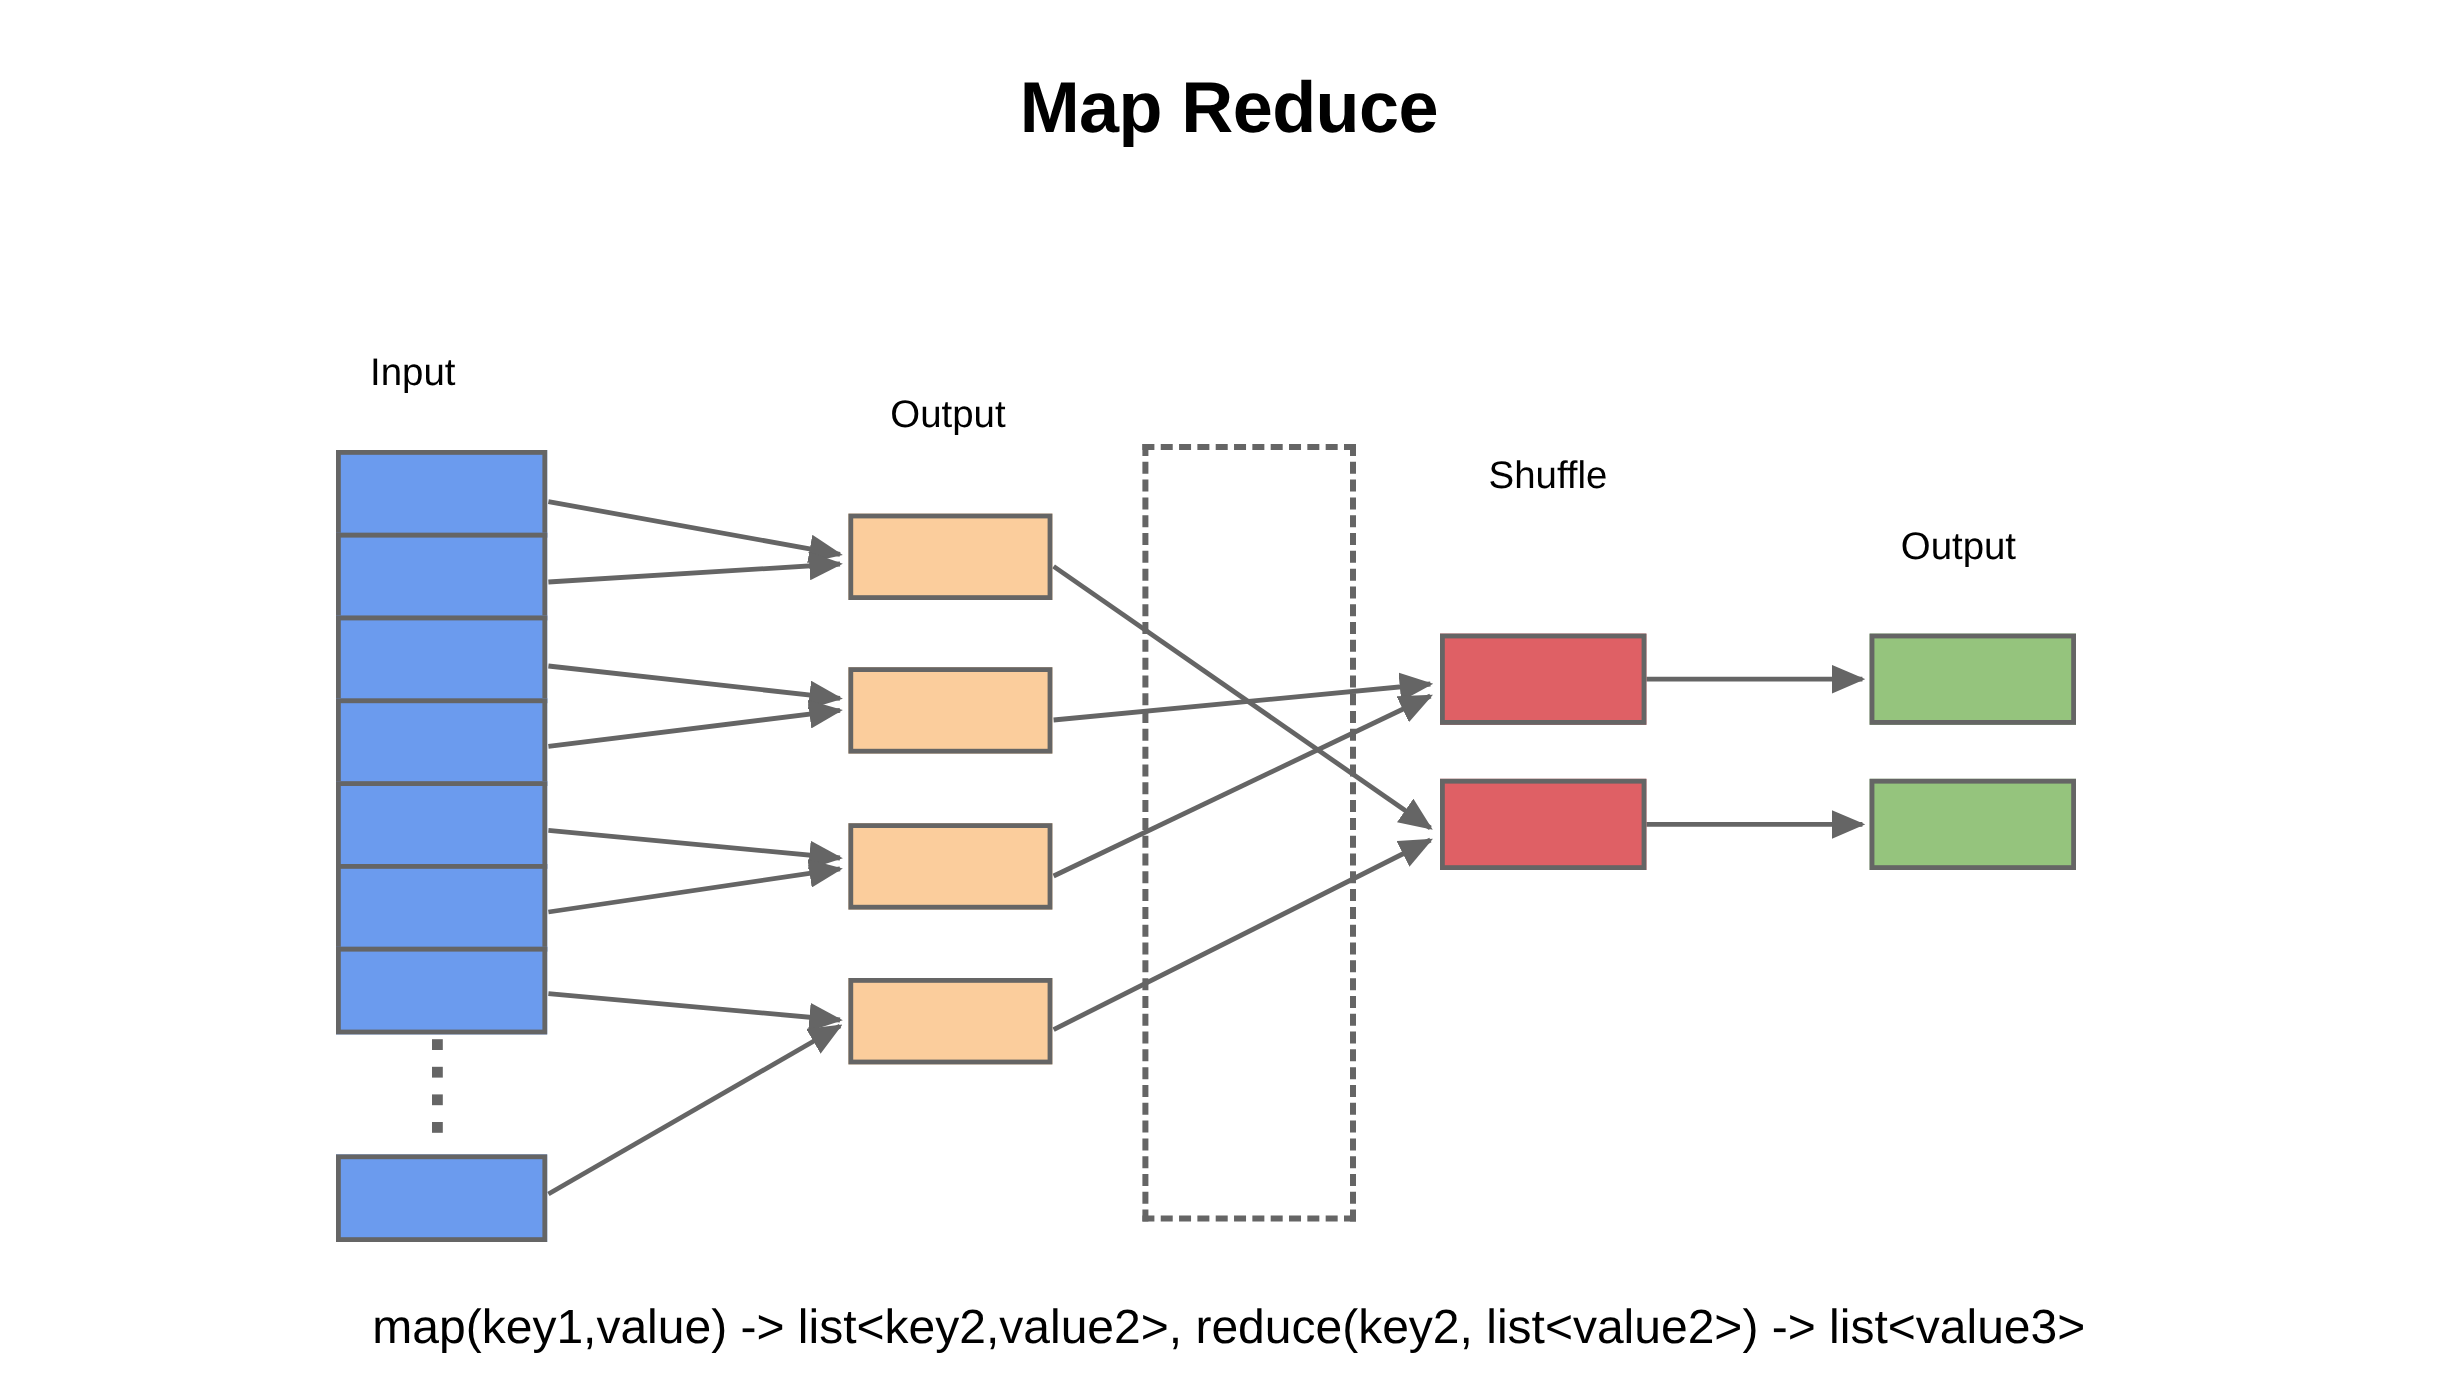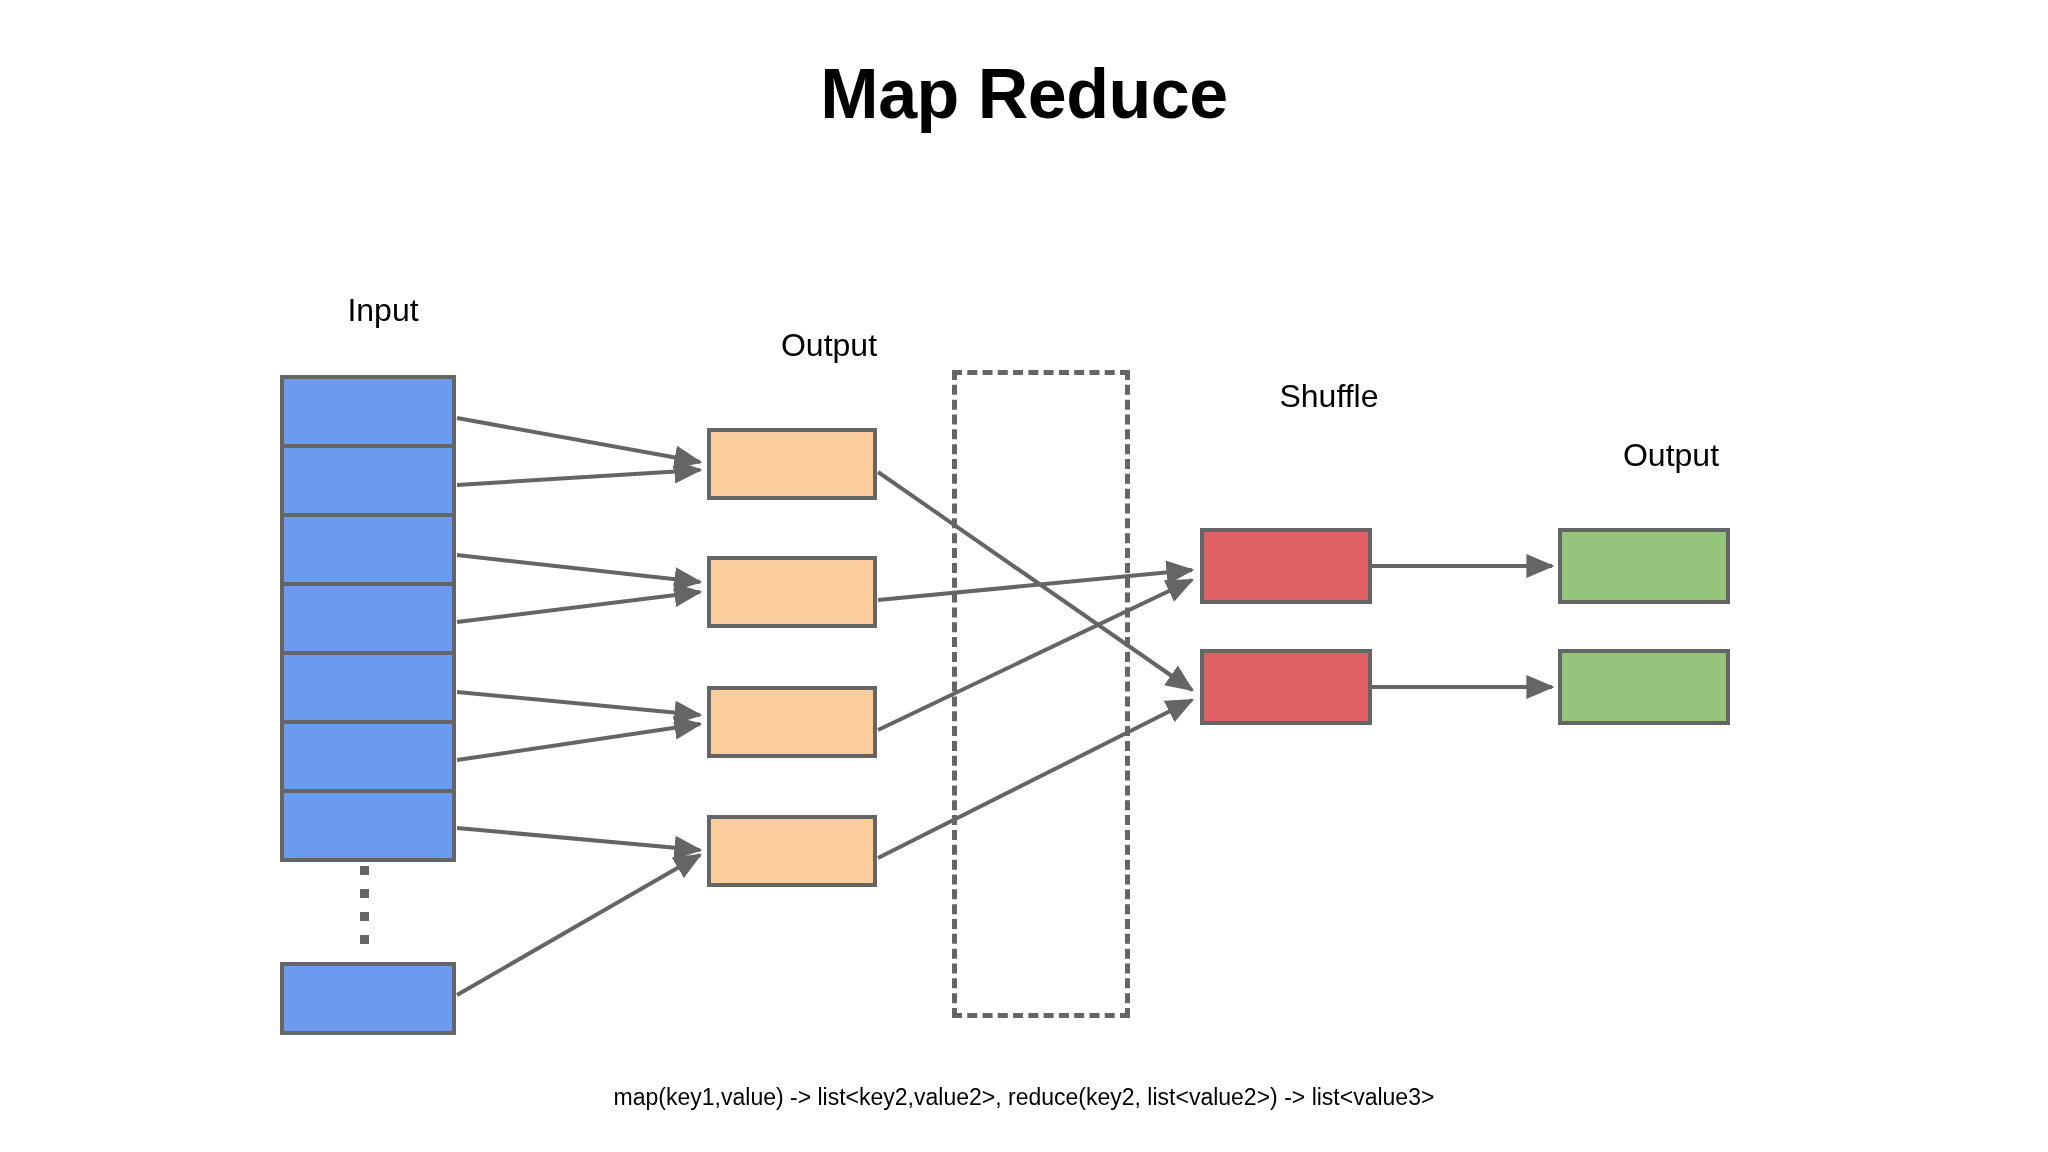--- a/index.html
+++ b/index.html
@@ -28,51 +28,50 @@
     width: 2048px;
     height: 1152px;
     pointer-events: none;
   }
   .title {
     position: absolute;
     left: 0;
     top: 58px;
     width: 2048px;
     text-align: center;
-    font-size: 70px;
+    font-size: 60px;
     font-weight: bold;
     letter-spacing: -0.5px;
     font-family: "Liberation Sans", sans-serif;
     color: #000000;
     line-height: 1.05;
   }
   .caption {
     position: absolute;
     left: 0;
     top: 1084px;
     width: 2048px;
     text-align: center;
-    font-size: 23px;
+    font-size: 40px;
     font-weight: normal;
     color: #000000;
     font-family: "Liberation Sans", sans-serif;
     white-space: nowrap;
   }
   .label {
     position: absolute;
     font-size: 32px;
     color: #000000;
     font-family: "Liberation Sans", sans-serif;
     line-height: 1.18;
     white-space: pre-line;
   }
   .label.centered {
     text-align: center;
     transform: translateX(-50%);
-    margin-left: 39px;
   }
   .node {
     position: absolute;
     box-sizing: border-box;
     border: 4px solid #656565;
   }
   .node.blue   { background: #6b9bee; }
   .node.orange { background: #fbcd9c; }
   .node.red    { background: #df6065; }
   .node.green  { background: #95c47d; }

